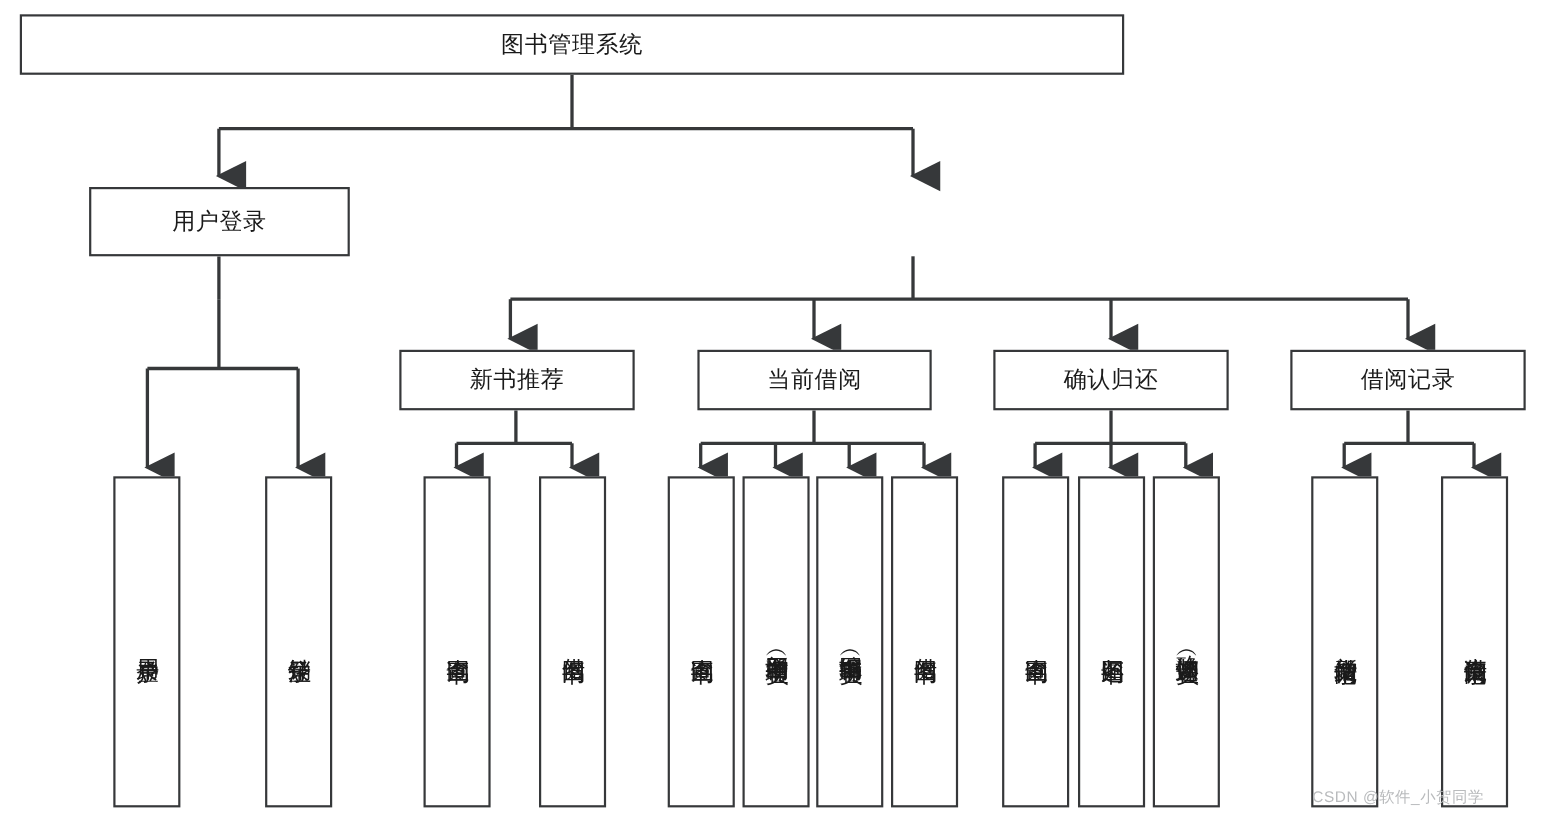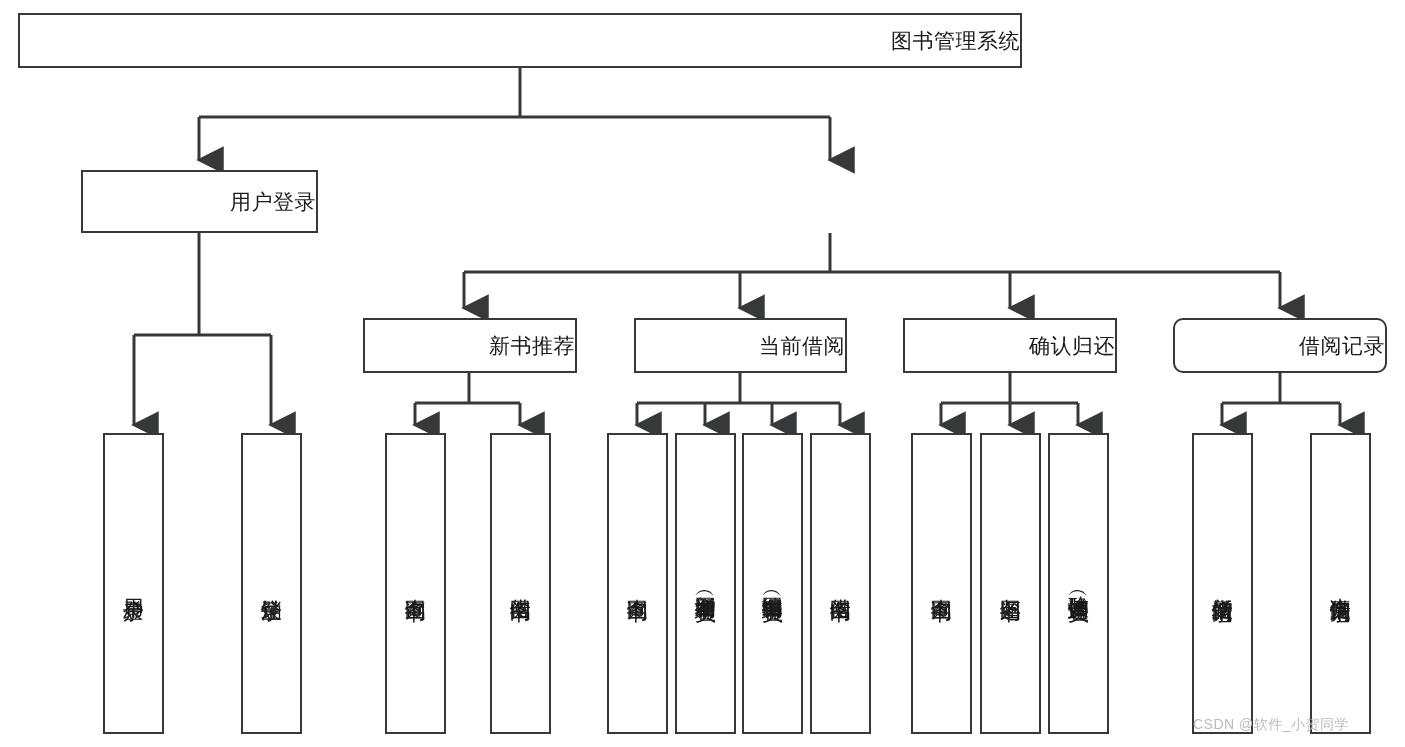--- a/index.html
+++ b/index.html
@@ -25,21 +25,21 @@
     height: 747px;
     pointer-events: none;
   }
   .node {
     position: absolute;
     box-sizing: border-box;
     background: #ffffff;
     border: 2px solid #36383a;
     display: flex;
     align-items: center;
-    justify-content: flex-end;
+    justify-content: center;
     color: #1a1a1a;
   }
   .node.horiz {
     font-size: 21px;
     line-height: 1.1;
     letter-spacing: 0.5px;
   }
   .node.vert {
     writing-mode: vertical-rl;
     text-orientation: upright;
@@ -131,21 +131,21 @@
 
   <div class="node horiz" style="left:363px; top:318px; width:214px; height:55px;">
     <span>新书推荐</span>
   </div>
   <div class="node horiz" style="left:634px; top:318px; width:213px; height:55px;">
     <span>当前借阅</span>
   </div>
   <div class="node horiz" style="left:903px; top:318px; width:214px; height:55px;">
     <span>确认归还</span>
   </div>
-  <div class="node horiz" style="left:1173px; top:318px; width:214px; height:55px;border-radius:10px;">
+  <div class="node horiz" style="left:1173px; top:318px; width:214px; height:55px;">
     <span>借阅记录</span>
   </div>
 
   <div class="node vert" style="left:103px; top:433px; width:61px; height:301px;">
     <span class="vtext">用户登录</span>
   </div>
   <div class="node vert" style="left:241px; top:433px; width:61px; height:301px;">
     <span class="vtext">注销登录</span>
   </div>
 

